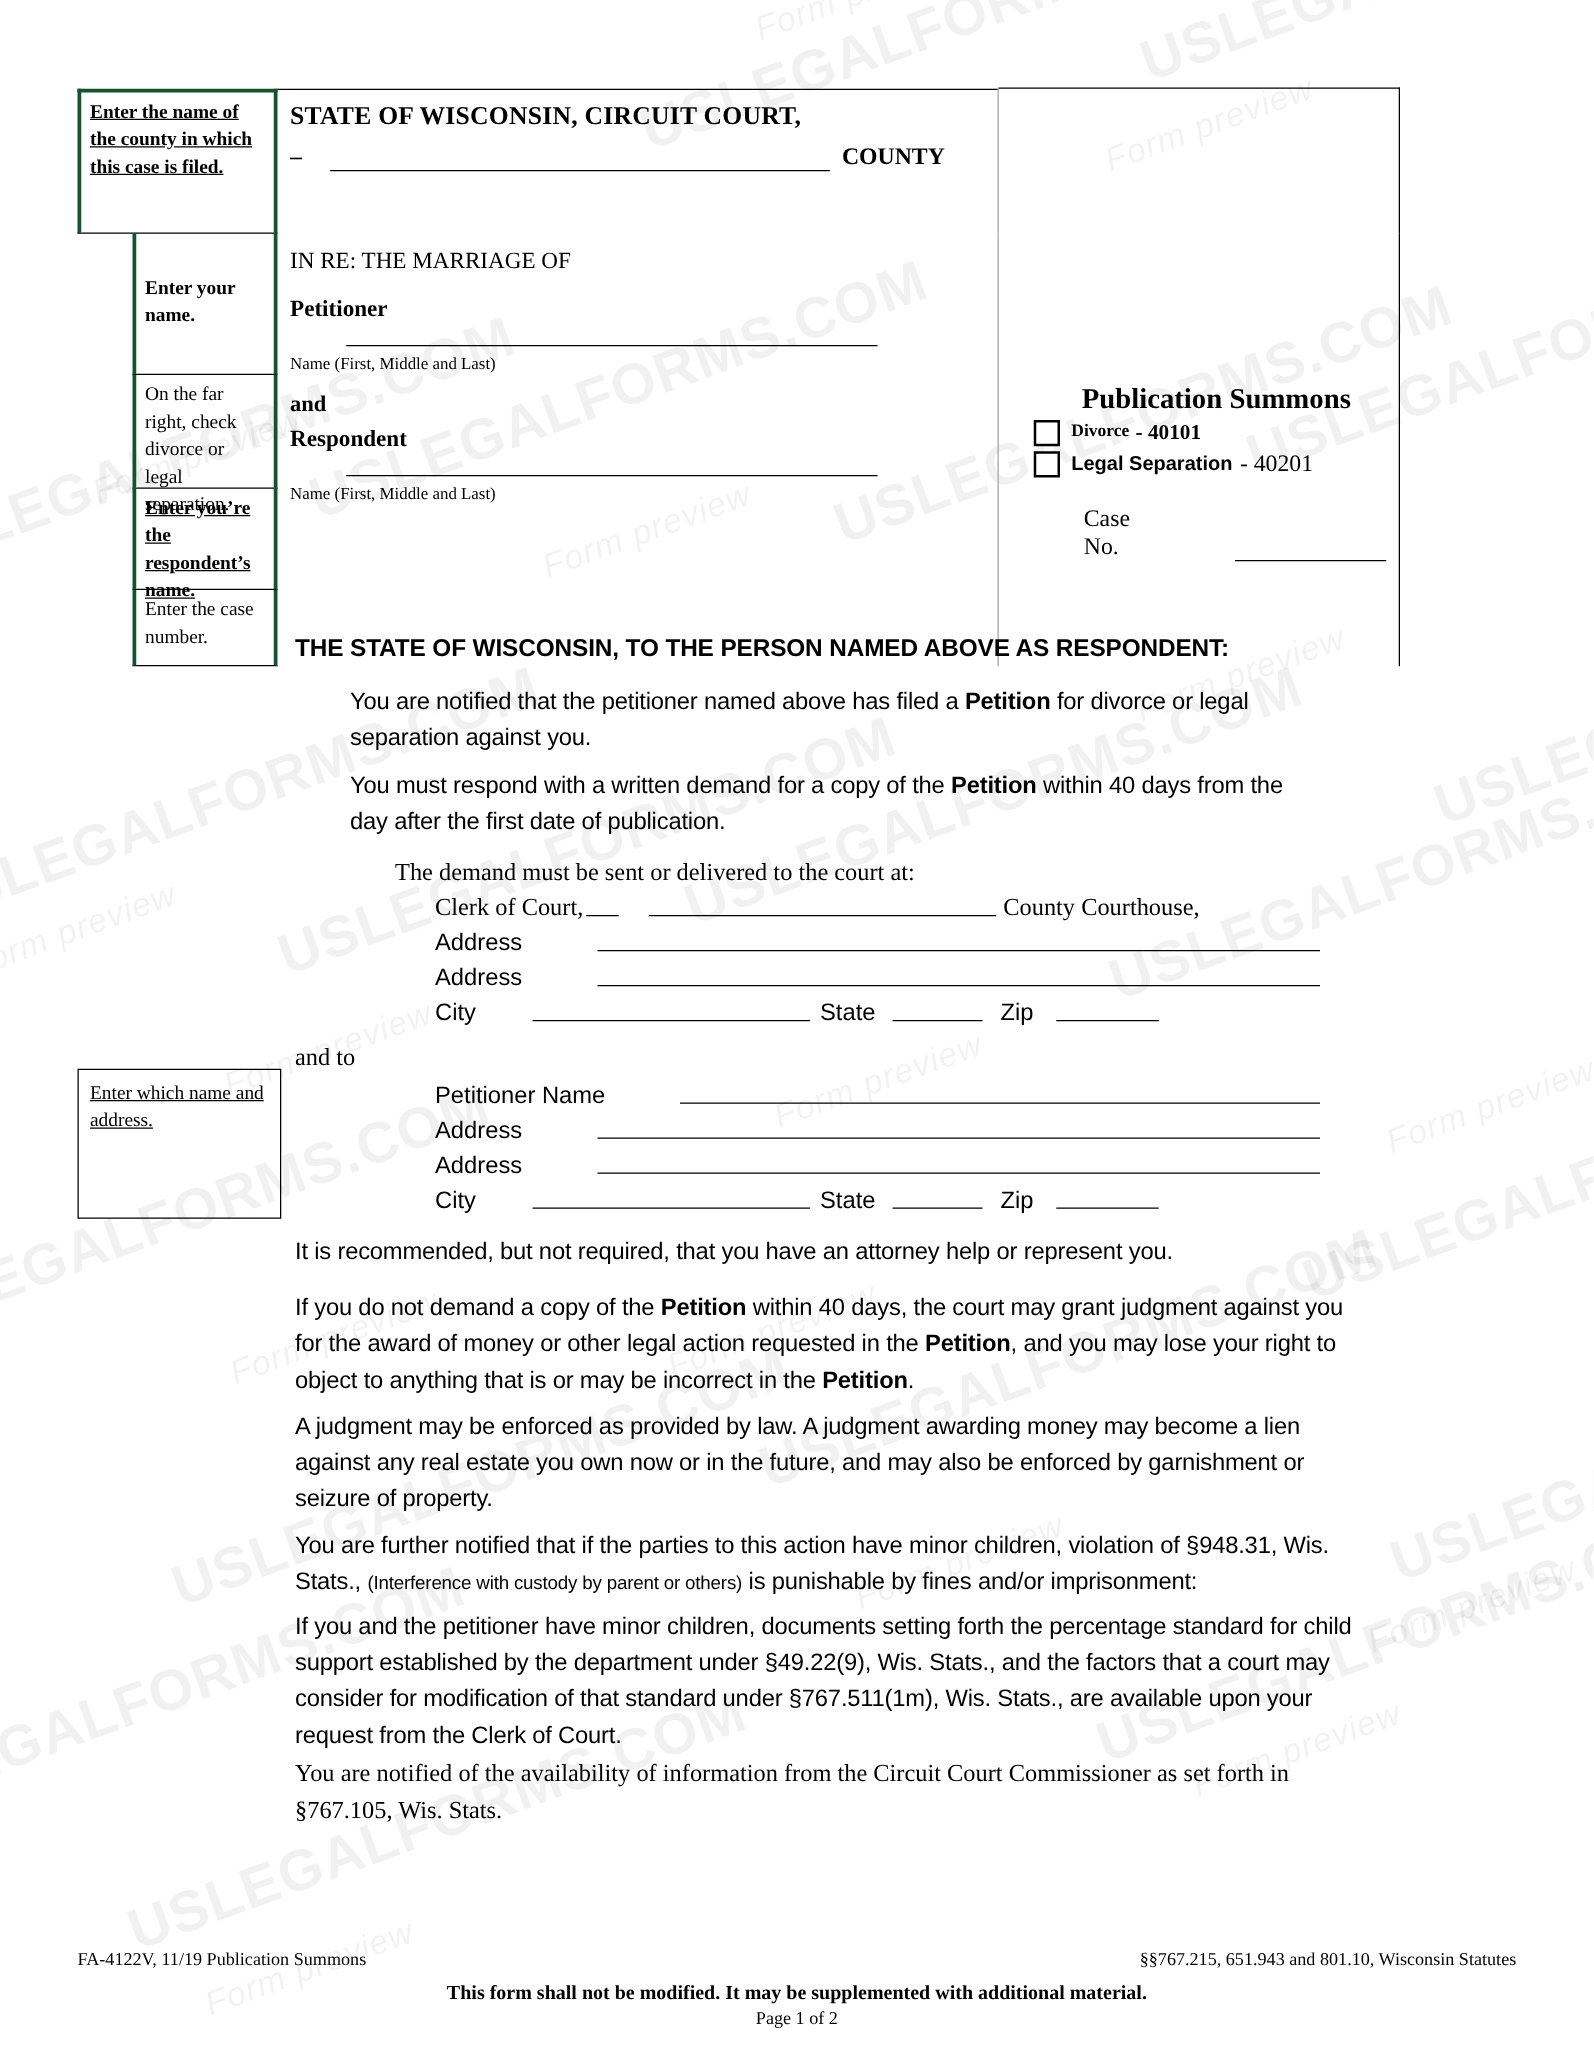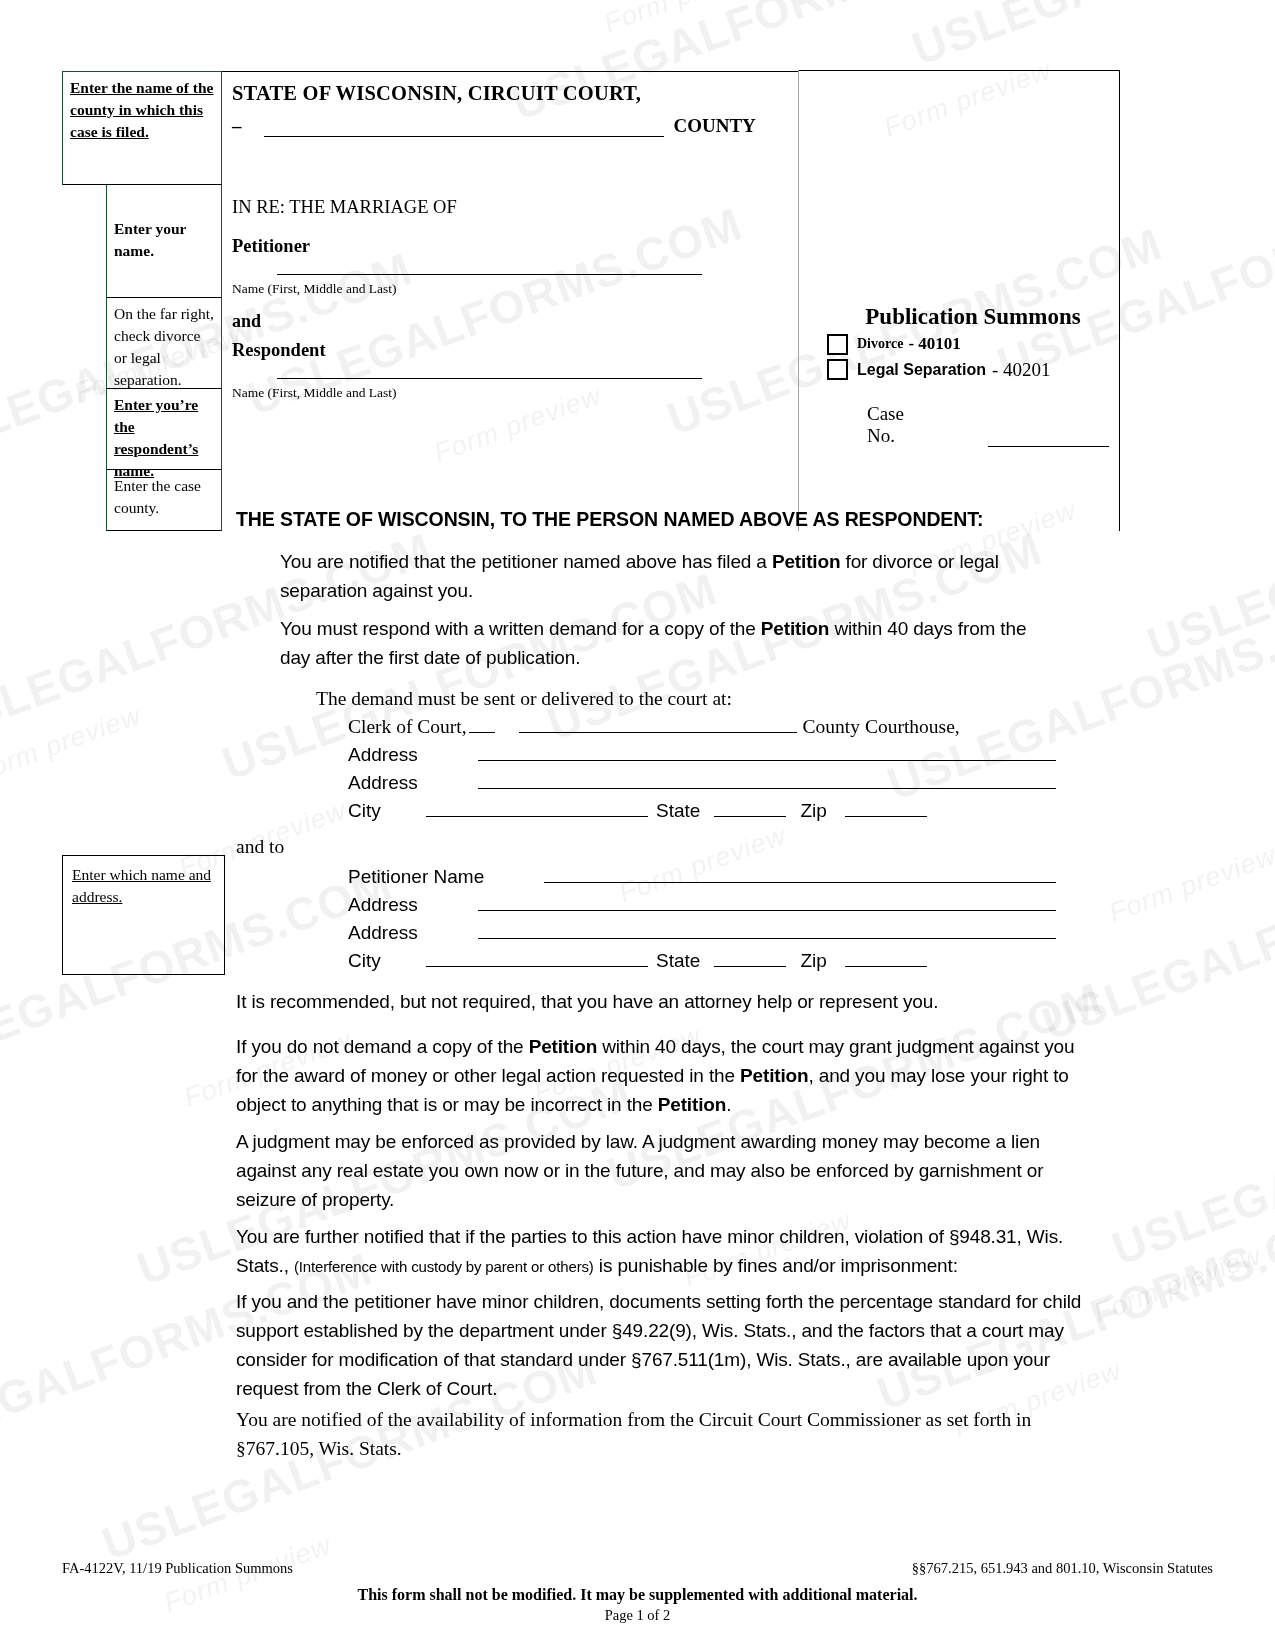--- a/index.html
+++ b/index.html
@@ -52,21 +52,21 @@
   }
   .cap-table {
     border-collapse: collapse;
     width: 100%;
     table-layout: fixed;
   }
   .cap-table td { vertical-align: top; padding: 0; }
 
   .instr-col { width: 160px; }
   .instr-cell {
-    border: 1px solid #14532d;
+    border: 3px solid #14532d;
     border-bottom: 1px solid #000;
     padding: 5px 7px 7px 7px;
     font-family: "Liberation Serif", serif;
     font-size: 15.5px;
     line-height: 1.42;
   }
   .instr-cell.nb-top { border-top: none; margin-left: 44px; }
   .instr-cell b { font-weight: bold; }
   .u { text-decoration: underline; }
 
@@ -385,21 +385,21 @@
 
       <tr>
         <td class="instr-col">
           <div class="instr-cell nb-top" style="height:78px;">
             <span>On the far right, check divorce or legal separation.</span>
           </div>
           <div class="instr-cell nb-top" style="height:68px;">
             <b class="u">Enter you’re the respondent’s name.</b>
           </div>
           <div class="instr-cell nb-top" style="height:48px;">
-            <span>Enter the case county.</span>
+            <span>Enter the case number.</span>
           </div>
         </td>
         <td style="border-right:1px solid #000; vertical-align:top;">
           <div class="summons-block">
             <div class="summons-title">Publication Summons</div>
 
             <div class="checkrow">
               <span class="cbox"></span>
               <span class="opt-serif">Divorce</span>
               <span class="opt-num-serif">- 40101</span>

